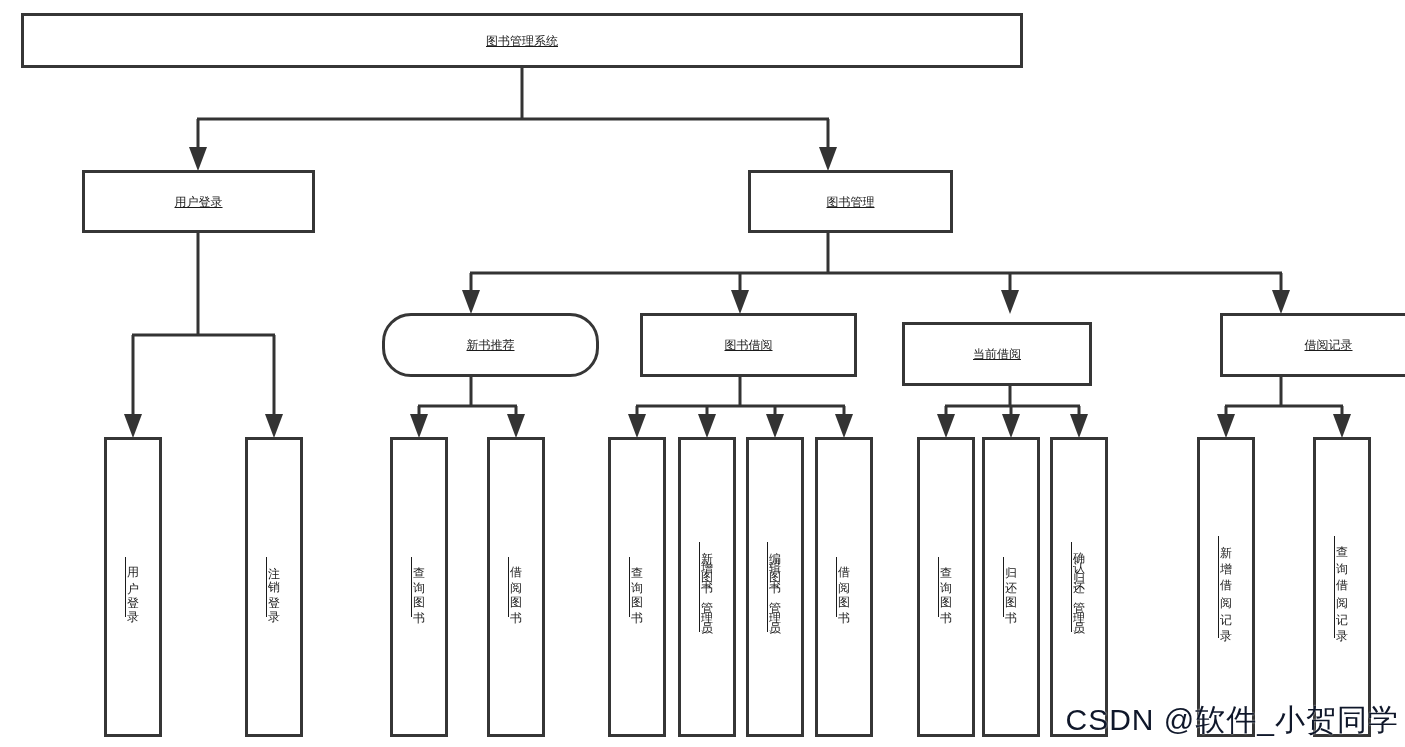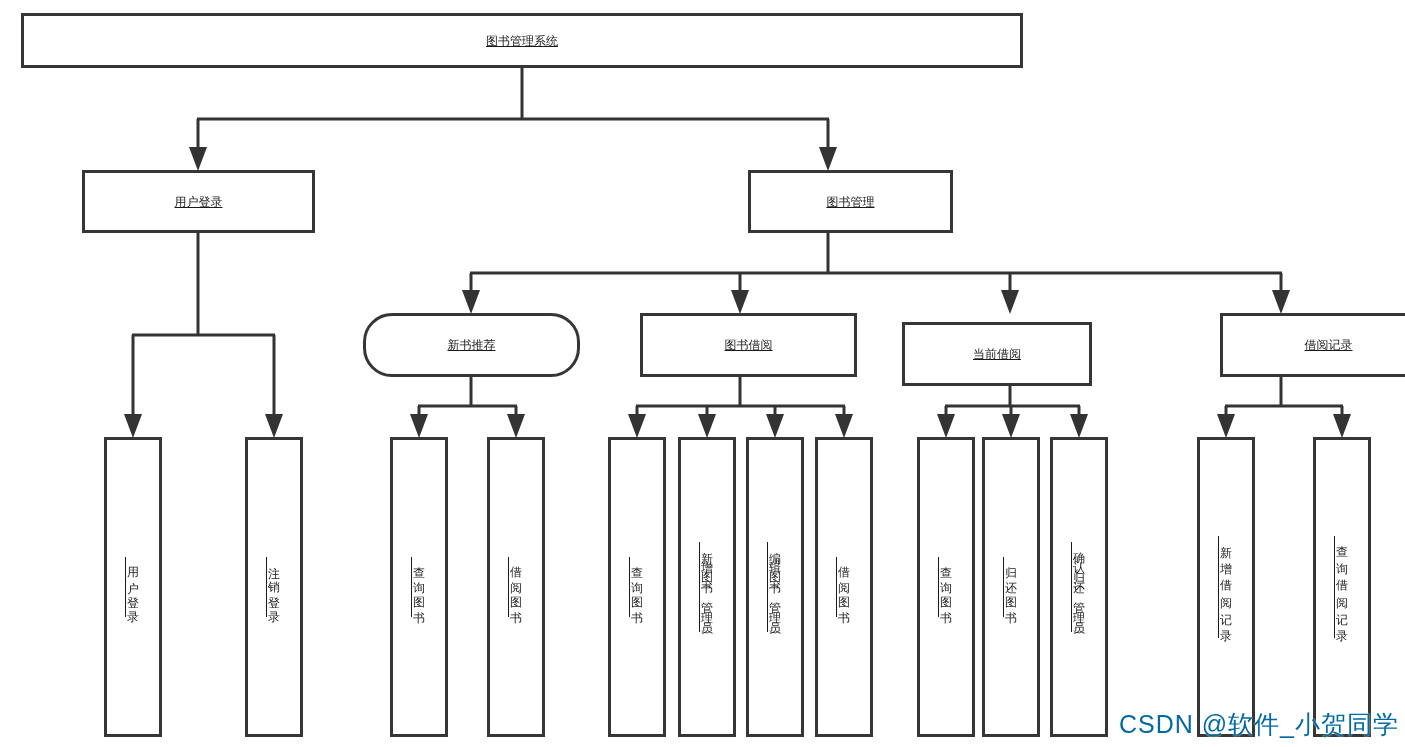--- a/index.html
+++ b/index.html
@@ -36,22 +36,22 @@
     text-orientation: mixed;
     letter-spacing: 15px;
   }
   .leaf.long { letter-spacing: 10px; }
   .leaf.mid  { letter-spacing: 17px; }
   .watermark {
     position: absolute;
     right: 6px;
     bottom: 6px;
     z-index: 3;
-    color: #0369a1;
-    font-size: 25px;
+    color: #0f172a;
+    font-size: 30px;
     letter-spacing: 1px;
     text-shadow: 0 0 2px #ffffff;
     white-space: nowrap;
   }
 </style>
 </head>
 <body>
 
 <div class="canvas">
 
@@ -119,21 +119,21 @@
       <polygon points="1217,414 1235,414 1226,438"></polygon>
       <polygon points="1333,414 1351,414 1342,438"></polygon>
     </g>
   </svg>
 
   <div class="node" style="left:21px; top:13px; width:1002px; height:55px;">图书管理系统</div>
 
   <div class="node" style="left:82px; top:170px; width:233px; height:63px;">用户登录</div>
   <div class="node" style="left:712px; top:170px; width:205px; height:63px;margin-left:36px;">图书管理</div>
 
-  <div class="node" style="left:363px; top:313px; width:217px; height:64px;border-radius:29px;">新书推荐</div>
+  <div class="node" style="left:382px; top:313px; width:217px; height:64px;border-radius:29px;">新书推荐</div>
   <div class="node" style="left:632px; top:313px; width:217px; height:64px;margin-left:8px;">图书借阅</div>
   <div class="node" style="left:902px; top:322px; width:190px; height:64px;">当前借阅</div>
   <div class="node" style="left:1172px; top:313px; width:217px; height:64px;margin-left:48px;">借阅记录</div>
 
   <div class="node leaf" style="left:104px; top:437px; width:58px; height:300px;">用户登录</div>
   <div class="node leaf" style="left:245px; top:437px; width:58px; height:300px;">注销登录</div>
 
   <div class="node leaf" style="left:390px; top:437px; width:58px; height:300px;">查询图书</div>
   <div class="node leaf" style="left:487px; top:437px; width:58px; height:300px;">借阅图书</div>
 

